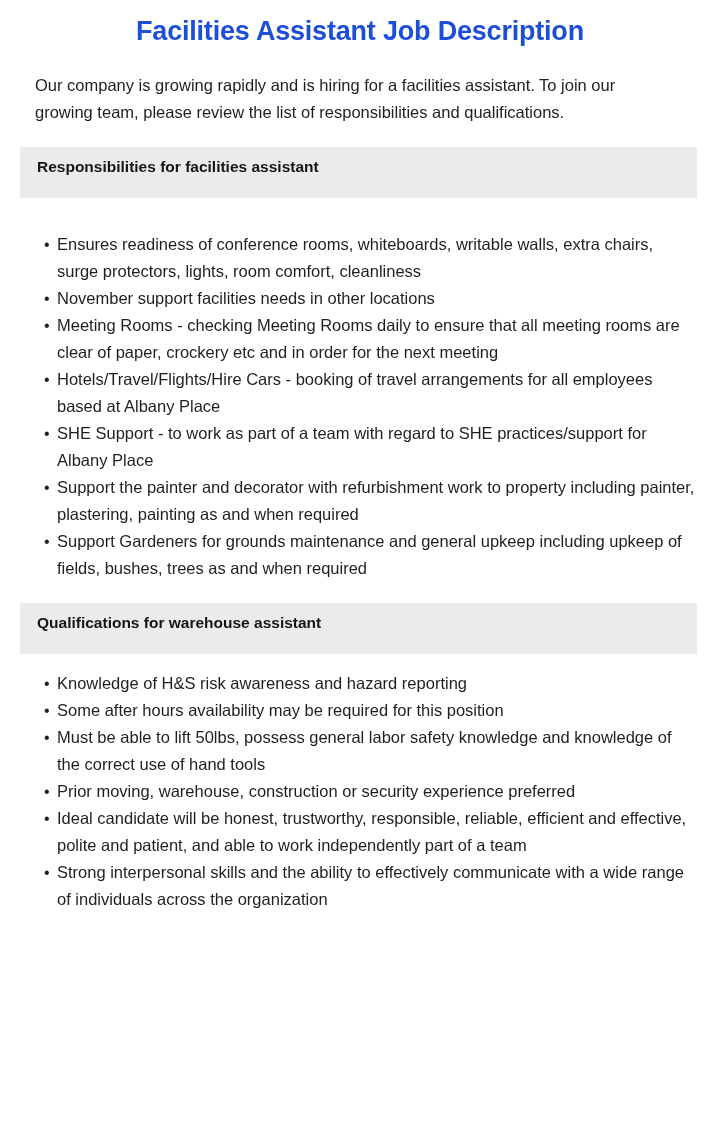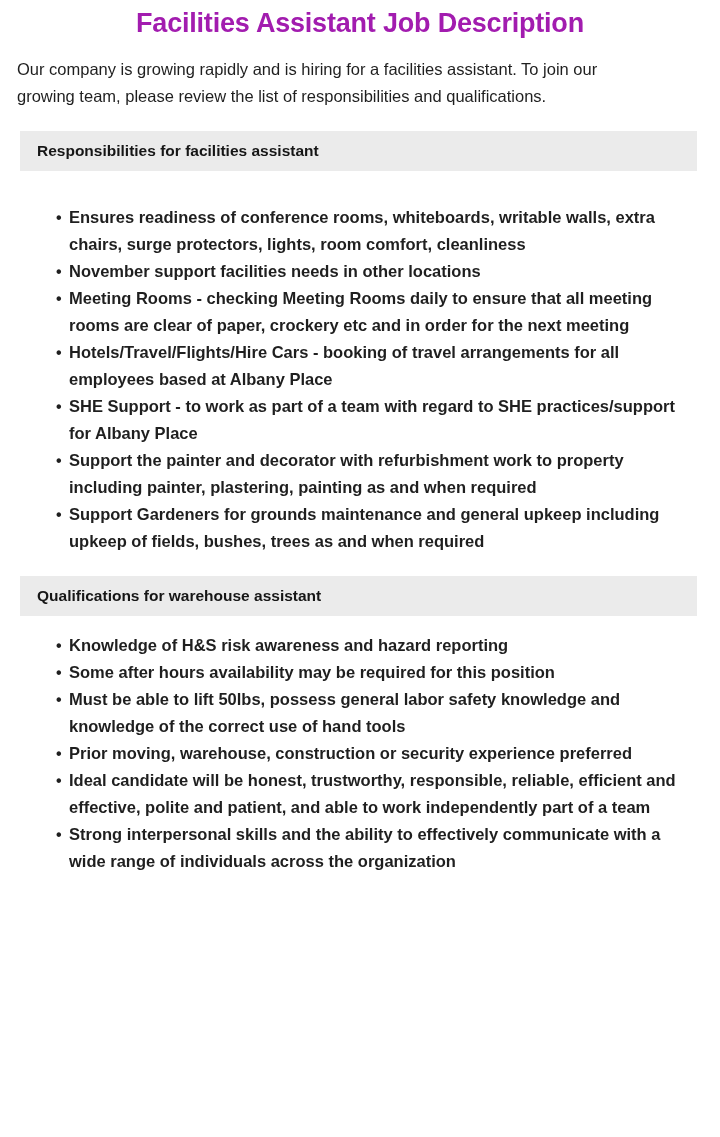--- a/index.html
+++ b/index.html
@@ -14,57 +14,56 @@
     color: #1a1a1a;
     -webkit-font-smoothing: antialiased;
     overflow: hidden;
   }
   .page {
     width: 720px;
     box-sizing: border-box;
     padding: 0;
   }
   .doc-title {
-    margin: 0;
+    margin: 8px;
     padding: 6px 20px 0 20px;
     text-align: center;
     font-size: 27px;
     line-height: 34px;
     font-weight: bold;
     letter-spacing: -0.2px;
-    color: #a21caf;
+    color: #1d4ed8;
   }
   .intro {
     margin: 0;
-    padding: 16px 22px 0 17px;
+    padding: 16px 22px 0 35px;
     font-size: 16.5px;
     line-height: 27px;
     color: #1f1f1f;
     max-width: 676px;
     box-sizing: border-box;
   }
   .section {
     margin: 0;
     padding: 0;
   }
   .section-head {
     margin: 21px 23px 16px 20px;
     background: #ebebeb;
-    padding: 10px 0 11px 17px;
+    padding: 10px 0 22px 17px;
     font-size: 15.5px;
     line-height: 19px;
     font-weight: bold;
     color: #161616;
   }
   ul.bullets {
     list-style: none;
-    margin: 12px;
+    margin: 0;
     padding: 17px 23px 0 57px;
     box-sizing: border-box;
-    font-weight: bold;
   }
   ul.bullets li {
     position: relative;
     font-size: 16.5px;
     line-height: 27px;
     color: #1f1f1f;
     padding: 0 0 0 0;
     margin: 0;
   }
   ul.bullets li::before {

